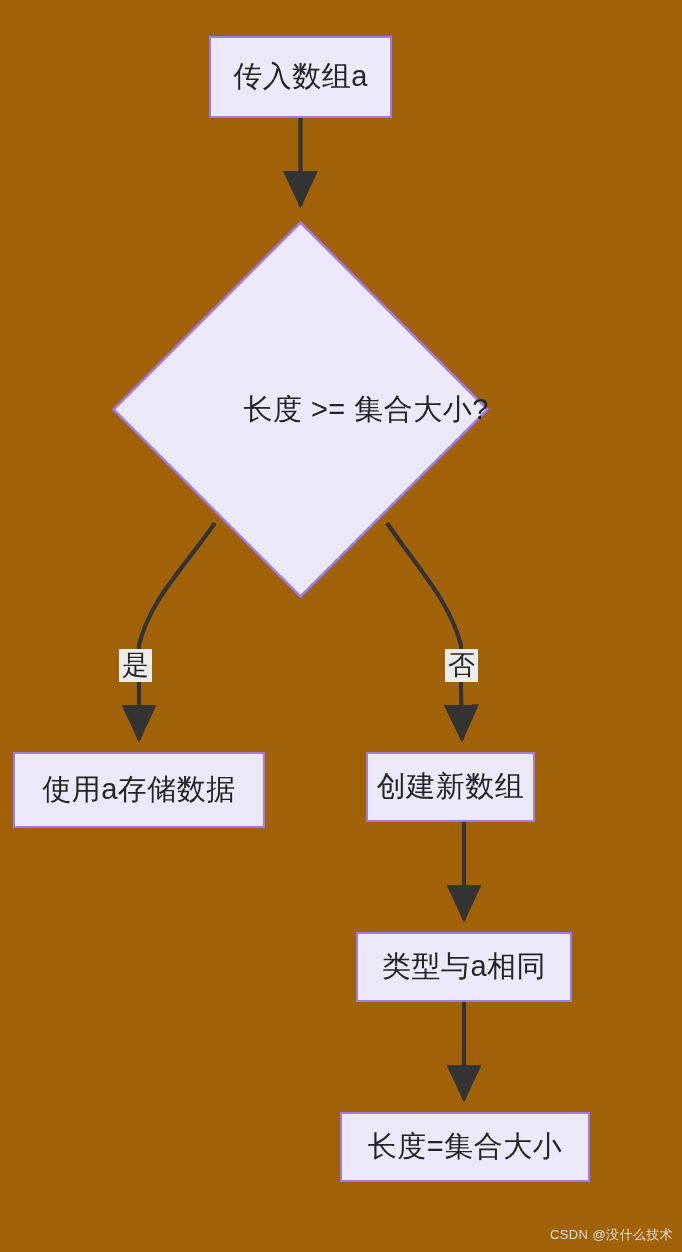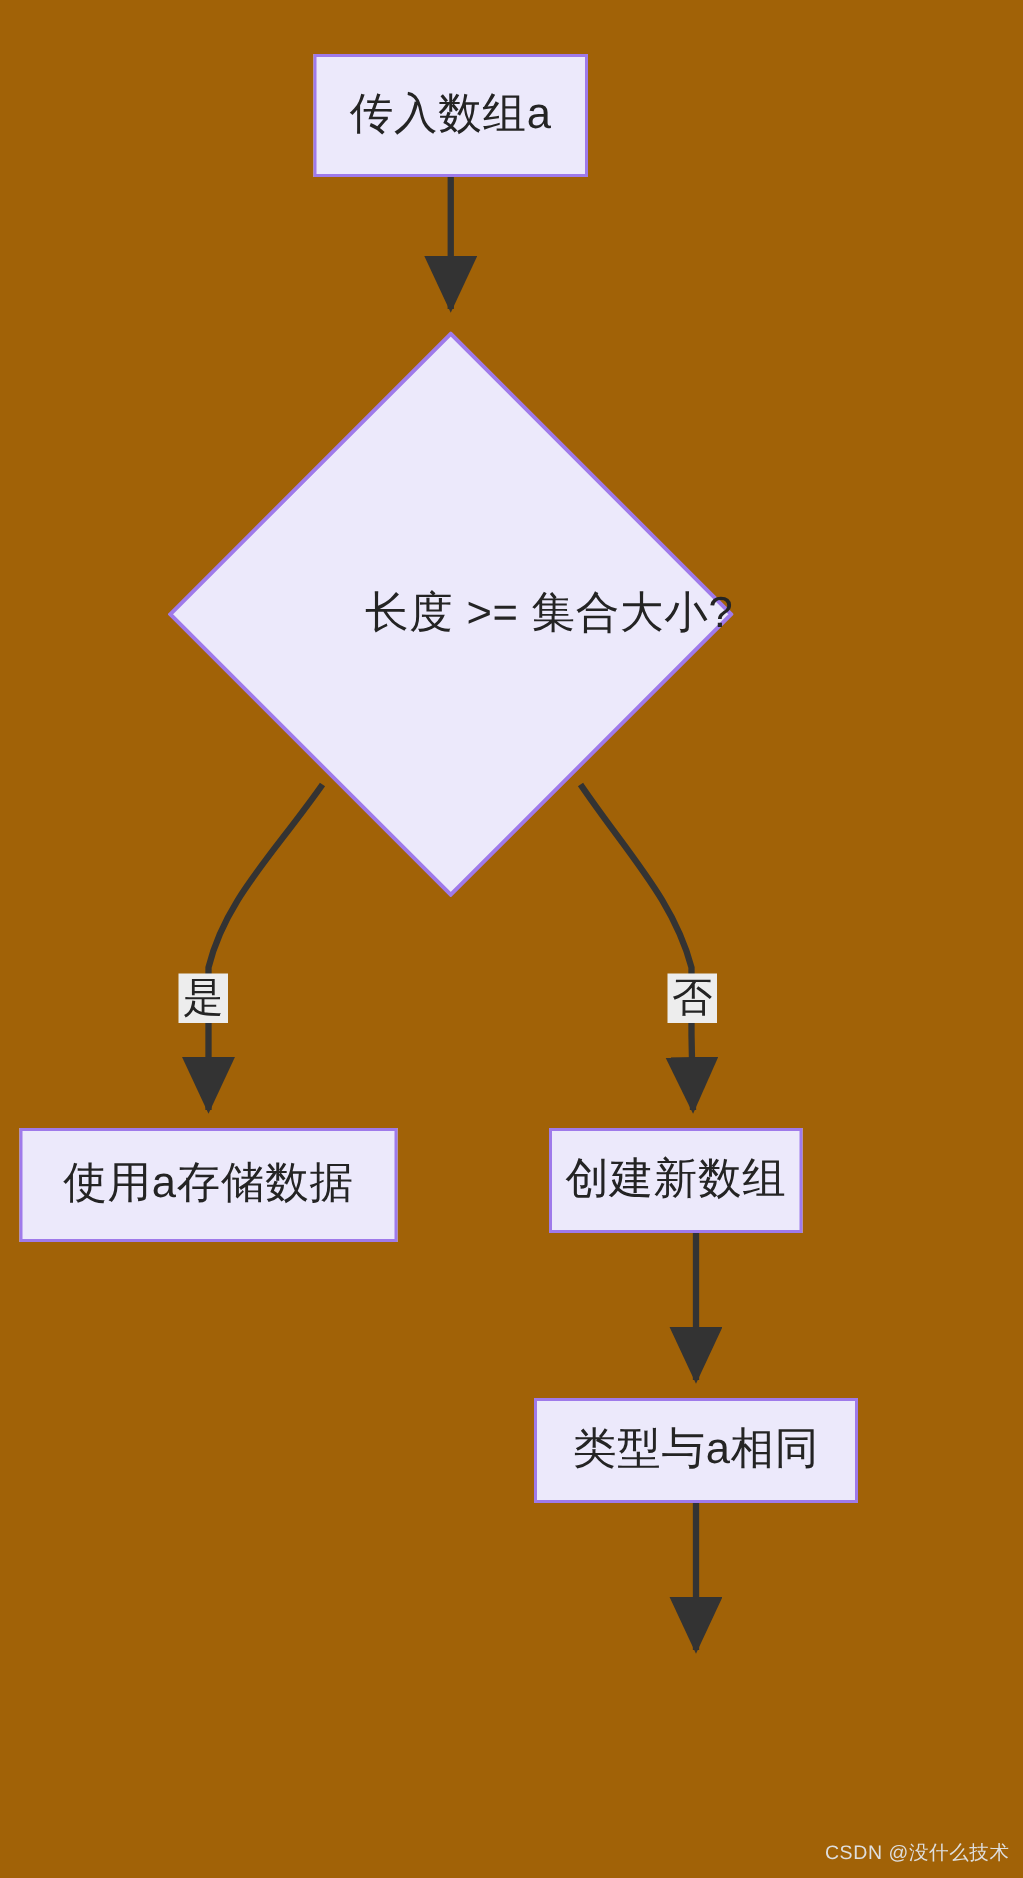--- a/index.html
+++ b/index.html
@@ -154,16 +154,19 @@
   </div>
 
   <div class="node" id="node-create">
     <span class="node-label">创建新数组</span>
   </div>
 
   <div class="node" id="node-same-type">
     <span class="node-label">类型与a相同</span>
   </div>
 
+  <div class="node" id="node-set-length">
+    <span class="node-label">长度=集合大小</span>
+  </div>
 
   <div id="watermark">CSDN @没什么技术</div>
 
 </div>
 
 </body></html>

